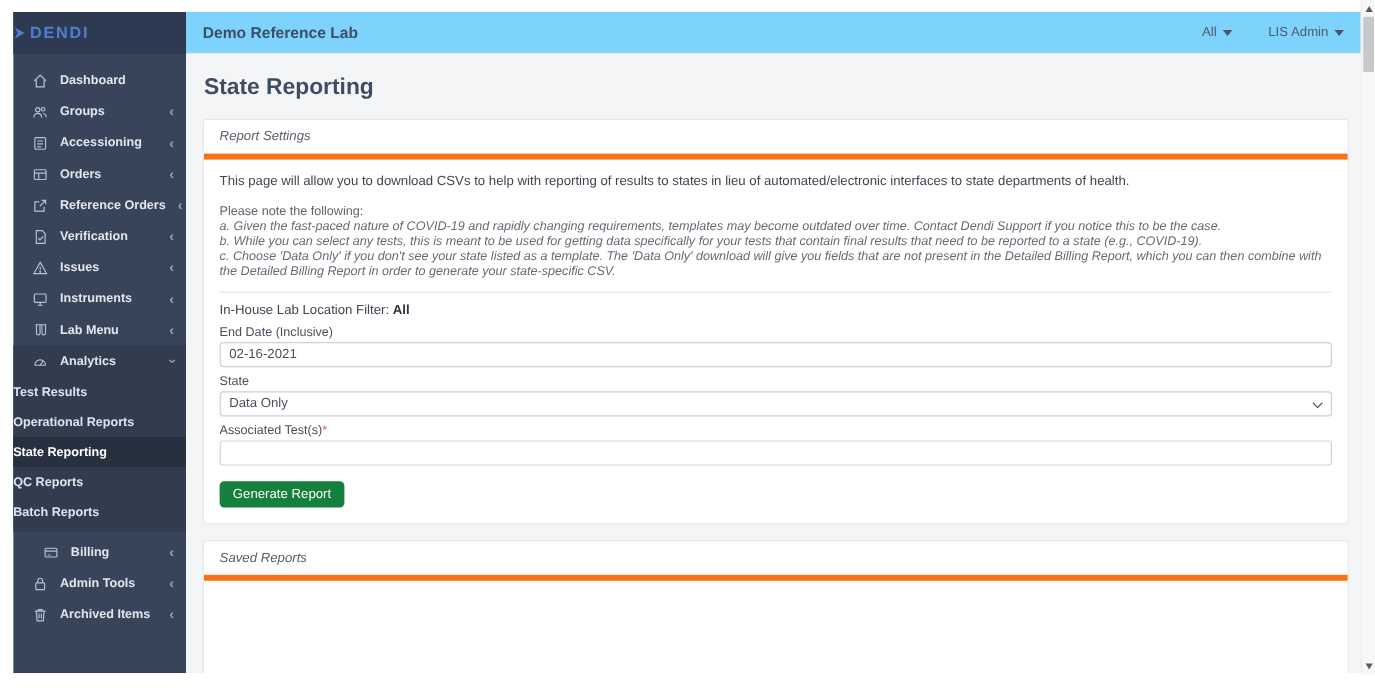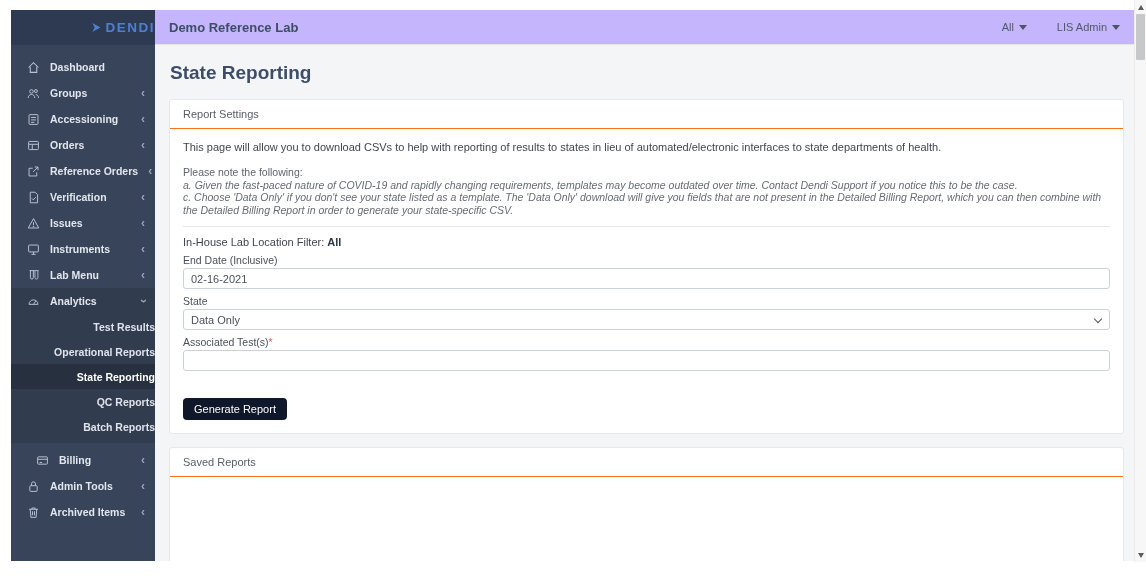--- a/index.html
+++ b/index.html
@@ -4,48 +4,48 @@
 <style>
   * { margin:0; padding:0; box-sizing:border-box; }
   html,body { width:1146px; height:576px; background:#fff; overflow:hidden;
               font-family:"Liberation Sans","DejaVu Sans",sans-serif; }
   .page { position:relative; width:1146px; height:576px; background:#fff; }
   .app { position:absolute; left:11px; top:10px; width:1123px; height:551px;
          display:flex; overflow:hidden; }
 
   
   .sidebar { width:144px; flex:0 0 144px; background:#38445a; color:#dde2ea; display:flex; flex-direction:column; }
-  .logo { height:35px; background:#2e3a52; display:flex; align-items:center; justify-content:flex-end; gap:3px; cursor:pointer; }
+  .logo { height:35px; background:#2e3a52; display:flex; align-items:center; justify-content:flex-start; gap:3px; cursor:pointer; }
   .logo-text { color:#4f7fd1; font-weight:bold; font-size:13.5px; letter-spacing:1.5px; }
   .side-nav { padding-top:9px; flex:1; }
   .side-item { height:26px; display:flex; align-items:center; padding:0 10px 0 15px; gap:10px;
                font-size:10.5px; font-weight:600; color:#e2e6ed; cursor:pointer; white-space:nowrap; }
   .side-item .ic { width:14px; height:14px; flex:0 0 14px; color:#b9c2d2; display:flex; align-items:center; justify-content:center; }
   .side-item .chev { margin-left:auto; color:#99a3b5; font-size:12px; line-height:1; }
   .chev.down { transform:rotate(-90deg); }
   .analytics-block { background:#313c4f; padding-bottom:4px; }
-  .sub-item { height:25px; display:flex; align-items:center; padding-left:41px;
-              font-size:10.5px; font-weight:600; color:#dfe4ec; cursor:pointer; white-space:nowrap;justify-content:flex-end; }
+  .sub-item { height:25px; display:flex; align-items:center; 
+              font-size:10.5px; font-weight:600; color:#dfe4ec; cursor:pointer; white-space:nowrap; }
   .sub-item.active { background:#27303f; color:#fff; }
 
   
   .main { flex:1; display:flex; flex-direction:column; min-width:0; }
-  .topbar { height:35px; flex:0 0 35px; background:#c4b5fd; border-bottom:1px solid #e2e4e8;
+  .topbar { height:35px; flex:0 0 35px; background:#7dd3fc; border-bottom:1px solid #e2e4e8;
             display:flex; align-items:center; padding:0 14px; }
   .topbar-title { font-size:13px; font-weight:bold; color:#3e4d66; }
   .topbar-right { margin-left:auto; display:flex; align-items:center; gap:30px; }
   .dd-trigger { font-size:11px; color:#50596b; display:flex; align-items:center; gap:5px; cursor:pointer; }
   .caret-down { width:0; height:0; border-left:4px solid transparent; border-right:4px solid transparent;
                 border-top:5px solid #4c5567; display:inline-block; }
 
   .content { flex:1; background:#f4f5f7; padding:10px 10px 0 14px; overflow:hidden; }
   .page-title { font-size:19px; font-weight:600; color:#3e4d66; margin:7px 0 15px 1px; }
 
   .panel { background:#fff; border:1px solid #e6e8eb; border-radius:3px; margin-bottom:13px; }
-  .panel-header { padding:8px 13px; font-size:11px; color:#596069; border-bottom:1px solid #f97316; }
+  .panel-header { padding:8px 13px; font-size:11px; color:#596069; border-bottom:5px solid #f97316;font-style:italic; }
   .panel-body { padding:9px 13px 13px; }
 
   .intro { font-size:11px; color:#3f4650; margin:3px 0 13px; }
   .note-head { font-size:10.5px; color:#5f656d; margin-bottom:1px; }
   .note { font-size:10.5px; font-style:italic; color:#666c74; line-height:1.18; }
   .sep { border:none; border-top:1px solid #e3e5e9; margin:10px 0 9px; }
   .loc-filter { font-size:11px; color:#3f4650; margin-bottom:3px; }
   .loc-filter b { margin-left:3px; color:#2e3642; }
 
   .field { margin-top:6px; }
@@ -53,21 +53,21 @@
   .req { color:#e05c5c; }
   .ctrl-wrap { position:relative; }
   input[type=text], select {
     width:100%; height:21px; border:1px solid #cdd2d8; border-radius:3px; background:#fff;
     font-size:11px; color:#4a515b; padding:0 7px; font-family:inherit;
     appearance:none; -webkit-appearance:none; outline:none; display:block;
   }
   .sel-caret { position:absolute; right:9px; top:7px; width:6px; height:6px;
                border-right:1.4px solid #555; border-bottom:1.4px solid #555;
                transform:rotate(45deg); pointer-events:none; }
-  .btn-primary { margin-top:27px; background:#0f172a; color:#fff; border:none; border-radius:4px;
+  .btn-primary { margin-top:13px; background:#15803d; color:#fff; border:none; border-radius:4px;
                  font-size:11px; padding:5px 11px; cursor:pointer; font-family:inherit; }
 
   
   .saved-body { padding:10px 13px 0; min-height:103px; }
 
   
   .scrollbar { position:absolute; right:0; top:0; width:12px; height:562px;
                background:#f7f7f7; border-left:1px solid #ececec; }
   .sb-arrow { position:absolute; left:0; width:12px; height:12px; display:flex;
               align-items:center; justify-content:center; cursor:pointer; }
@@ -283,20 +283,21 @@
 
       <div class="content">
         <h1 class="page-title">State Reporting</h1>
 
         <section class="panel">
           <div class="panel-header">Report Settings</div>
           <div class="panel-body">
             <p class="intro">This page will allow you to download CSVs to help with reporting of results to states in lieu of automated/electronic interfaces to state departments of health.</p>
             <p class="note-head">Please note the following:</p>
             <p class="note">a. Given the fast-paced nature of COVID-19 and rapidly changing requirements, templates may become outdated over time. Contact Dendi Support if you notice this to be the case.</p>
+            <p class="note">b. While you can select any tests, this is meant to be used for getting data specifically for your tests that contain final results that need to be reported to a state (e.g., COVID-19).</p>
             <p class="note">c. Choose 'Data Only' if you don't see your state listed as a template. The 'Data Only' download will give you fields that are not present in the Detailed Billing Report, which you can then combine with the Detailed Billing Report in order to generate your state-specific CSV.</p>
             <hr class="sep">
             <div class="loc-filter">
               <span>In-House Lab Location Filter:</span><b>All</b>
             </div>
 
 
 
             <div class="field">
               <label>End Date (Inclusive)</label>

